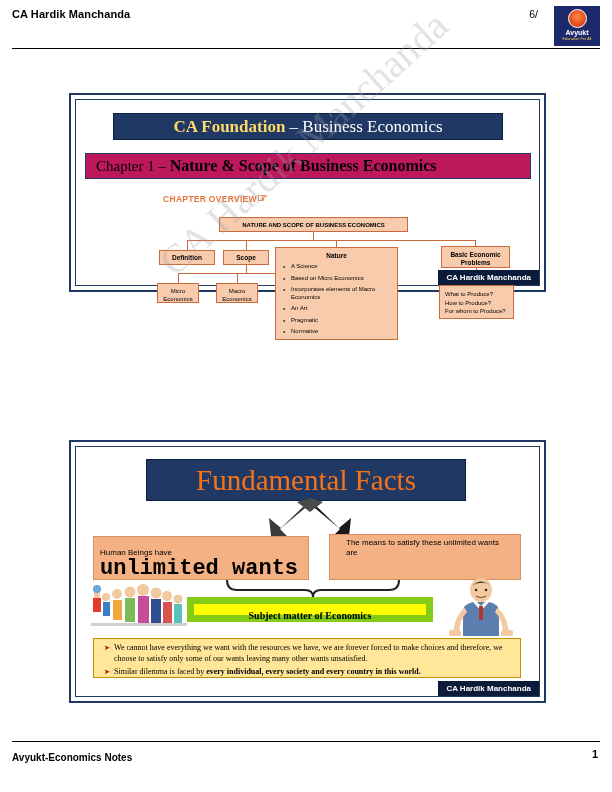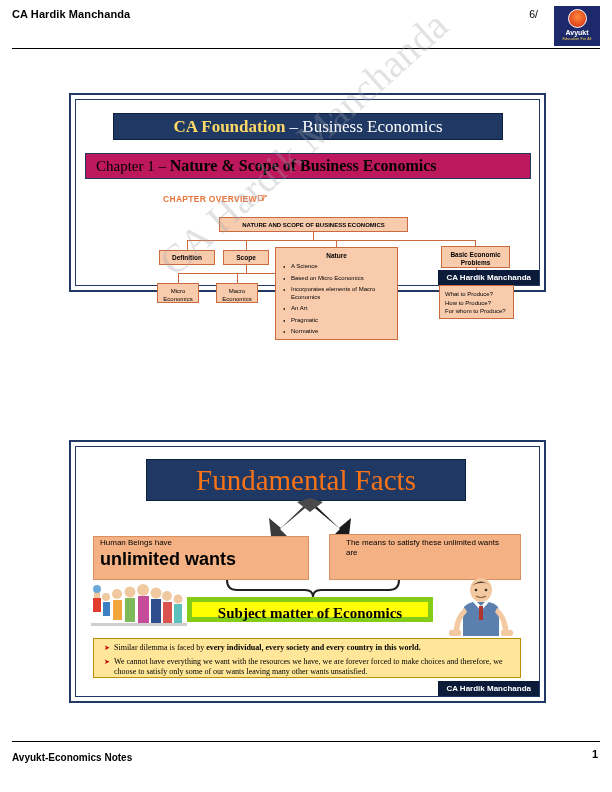--- a/index.html
+++ b/index.html
@@ -255,52 +255,52 @@
   }
   .s2-left {
     position: absolute;
     left: 22px;
     top: 94px;
     width: 216px;
     height: 44px;
     background: #f4b183;
     border: 1px solid #d98f5f;
     box-sizing: border-box;
-    padding: 1px 6px;
+    padding: 11px 6px;
   }
   .s2-right {
     position: absolute;
     left: 258px;
     top: 92px;
     width: 192px;
     height: 46px;
     background: #f4b183;
     border: 1px solid #d98f5f;
     box-sizing: border-box;
     padding: 3px 16px;
   }
   .s2-small { font-size: 8px; line-height: 10px; }
   .s2-big {
-    font-family: Liberation Sans, sans-serif;
-    font-size: 18px;
+    font-family: Liberation Mono, monospace;
+    font-size: 22px;
     font-weight: bold;
     line-height: 22px;
   }
   .s2-subject {
     position: absolute;
     left: 116px;
     top: 155px;
     width: 246px;
     height: 25px;
     background: #ffff00;
-    border: 5px solid #84cc16;
+    border: 7px solid #84cc16;
     box-sizing: border-box;
     text-align: center;
     font-family: "Liberation Serif", serif;
-    font-size: 15px;
+    font-size: 10px;
     font-weight: bold;
     line-height: 23px;
   }
   .s2-note {
     position: absolute;
     left: 22px;
     top: 196px;
     width: 428px;
     height: 40px;
     background: #ffe699;
@@ -474,22 +474,22 @@
       <path d="M30 24 L38 33 L46 24 L42 24 L38 28 L34 24 Z" fill="#ffffff"></path>
       <rect x="36" y="28" width="4" height="14" fill="#b3332e"></rect>
       <path d="M10 56 Q12 36 22 30 L24 34 Q16 42 16 56 Z" fill="#f2c9a0"></path>
       <path d="M66 56 Q64 36 54 30 L52 34 Q60 42 60 56 Z" fill="#f2c9a0"></path>
       <rect x="6" y="52" width="12" height="6" rx="2" fill="#f2c9a0"></rect>
       <rect x="58" y="52" width="12" height="6" rx="2" fill="#f2c9a0"></rect>
     </svg>
   </div>
 
   <div class="s2-note">
+    <div>We cannot have everything we want with the resources we have, we are forever forced to make choices and therefore, we choose to satisfy only some of our wants leaving many other wants unsatisfied.</div>
     <div><span>Similar dilemma is faced by </span><b>every individual, every society and every country in this world.</b></div>
-    <div>We cannot have everything we want with the resources we have, we are forever forced to make choices and therefore, we choose to satisfy only some of our wants leaving many other wants unsatisfied.</div>
   </div>
 
   <div class="credit">CA Hardik Manchanda</div>
 </div>
 
 <div class="footer-rule"></div>
 <div class="footer-left">Avyukt-Economics Notes</div>
 <div class="footer-right">1</div>
 
 </body></html>

